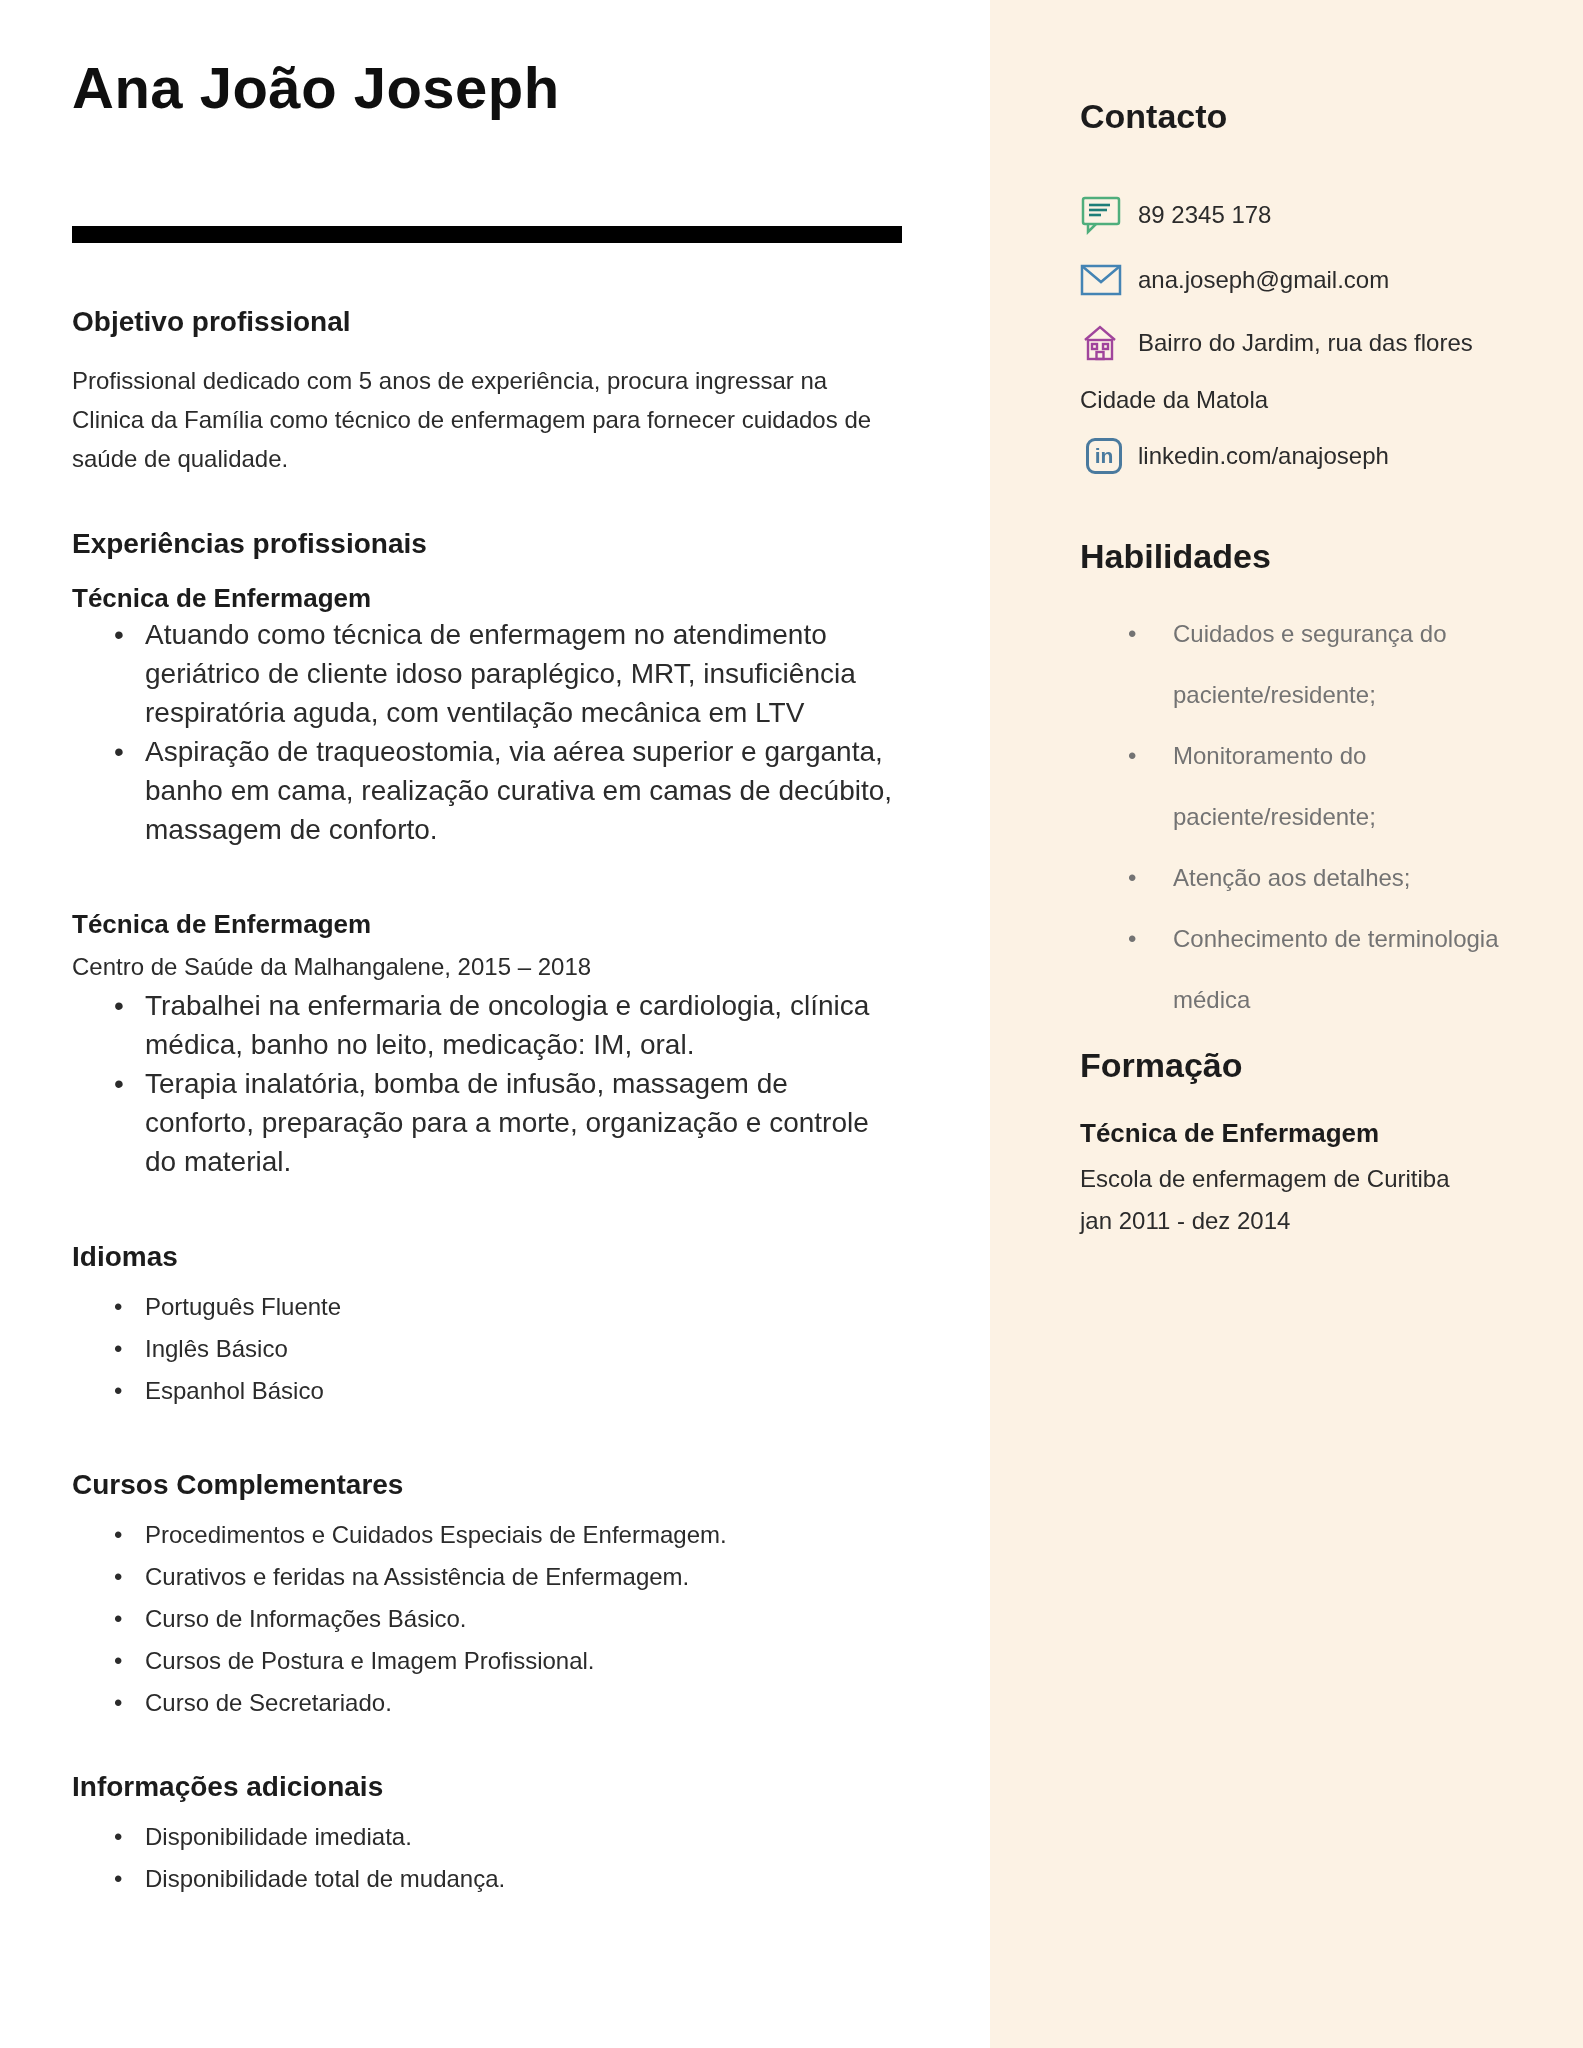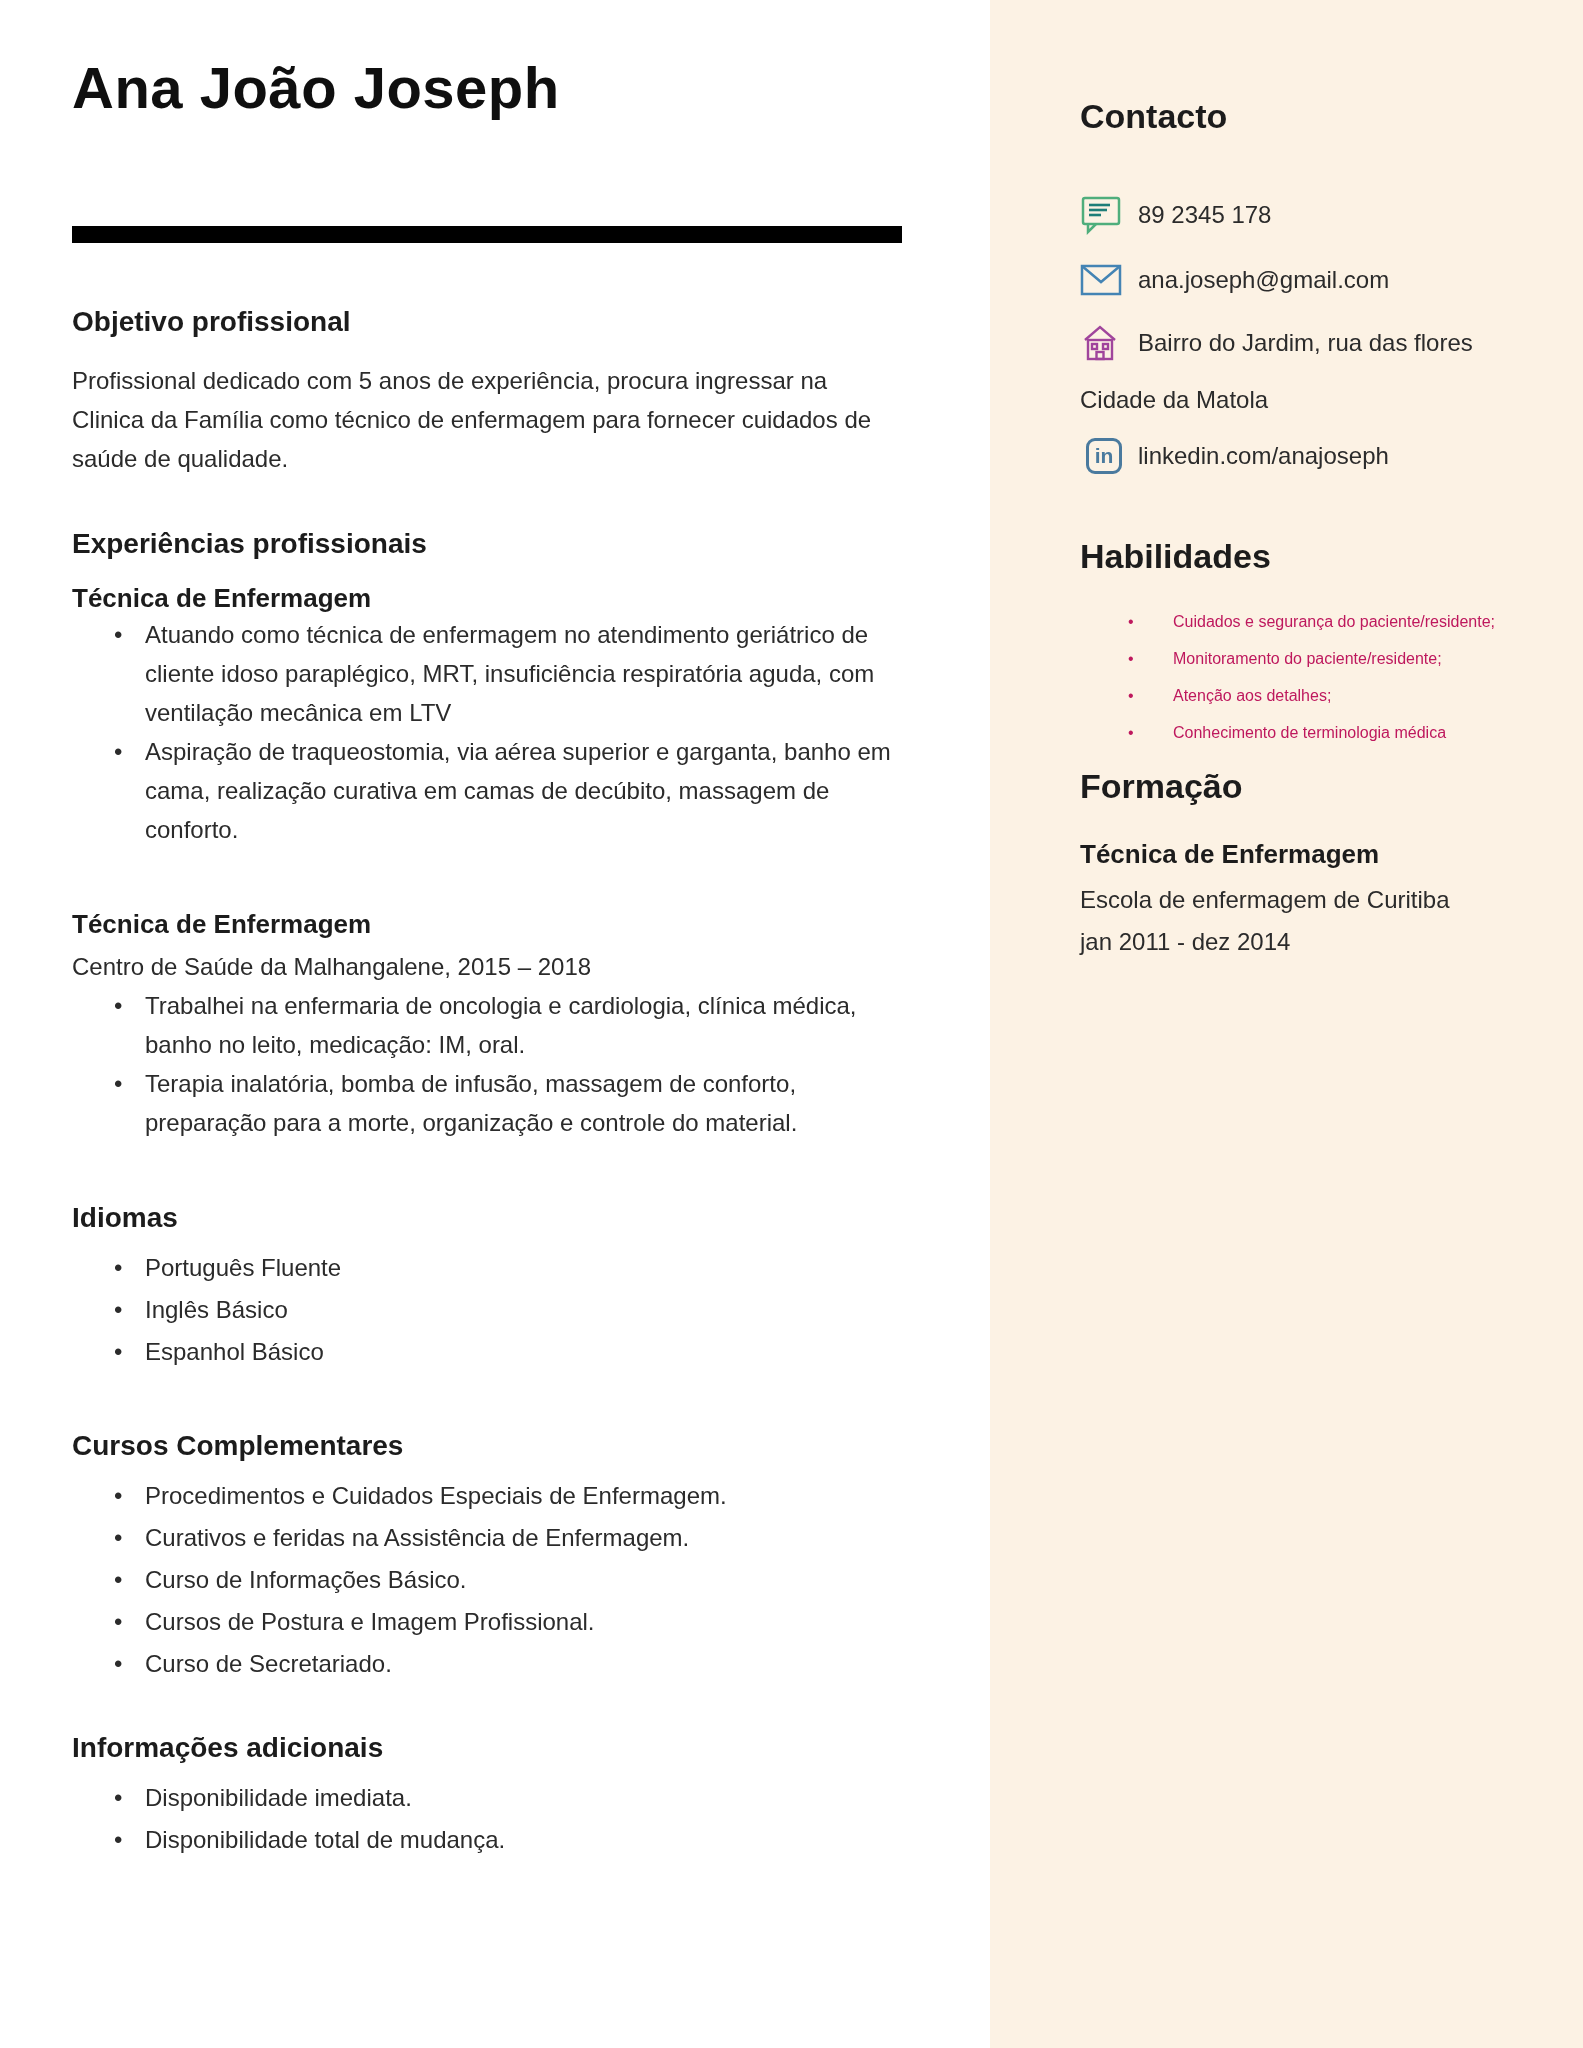--- a/index.html
+++ b/index.html
@@ -32,21 +32,21 @@
   .objective-text { margin-top:18px; }
 
   .job-title { font-size:26px; line-height:34px; font-weight:700; color:#1c1c1c; margin-top:16px; }
   .job-title.second { margin-top:58px; }
   .job-org { margin-top:6px; }
 
   ul.bullets { list-style:none; }
   ul.bullets li { position:relative; padding-left:73px; }
   ul.bullets li::before { content:"\2022"; position:absolute; left:42px; top:0; }
 
-  ul.tight li { font-size:24px; line-height:39px; color:#2b2b2b; }
+  ul.tight li { font-size:28px; line-height:39px; color:#2b2b2b; }
   ul.loose { margin-top:8px; }
   ul.loose li { font-size:24px; line-height:42px; color:#2b2b2b; }
 
   
   .sidebar { flex:1; background:#fcf2e4; padding:0 52px 0 90px; }
 
   .side-h { font-size:34px; line-height:42px; font-weight:700; color:#1c1c1c; }
   .h-contact { margin-top:95px; }
   .h-skills { margin-top:60px; }
   .h-education { margin-top:14px; }
@@ -58,21 +58,21 @@
   .address-line2 { font-size:24px; line-height:38px; color:#2b2b2b; margin:-6px 0 18px 0; }
 
   .li-badge {
     width:36px; height:36px; margin-left:6px;
     border:3px solid #4a7a9e; border-radius:9px;
     display:flex; align-items:center; justify-content:center;
     color:#4a7a9e; font-weight:700; font-size:21px;
   }
 
   ul.side-bullets { list-style:none; margin-top:26px; }
-  ul.side-bullets li { position:relative; padding-left:93px; font-size:16px; line-height:37px; color:#be185d; }
+  ul.side-bullets li { position:relative; padding-left:93px; font-size:24px; line-height:61px; color:#737373; }
   ul.side-bullets li::before { content:"\2022"; position:absolute; left:48px; top:0; }
 
   .edu { margin-top:30px; }
   .edu-title { font-size:26px; line-height:34px; font-weight:700; color:#1c1c1c; }
   .edu-line { font-size:24px; line-height:42px; color:#2b2b2b; }
   .edu-school { margin-top:8px; }
 </style>
 </head>
 <body>
 

